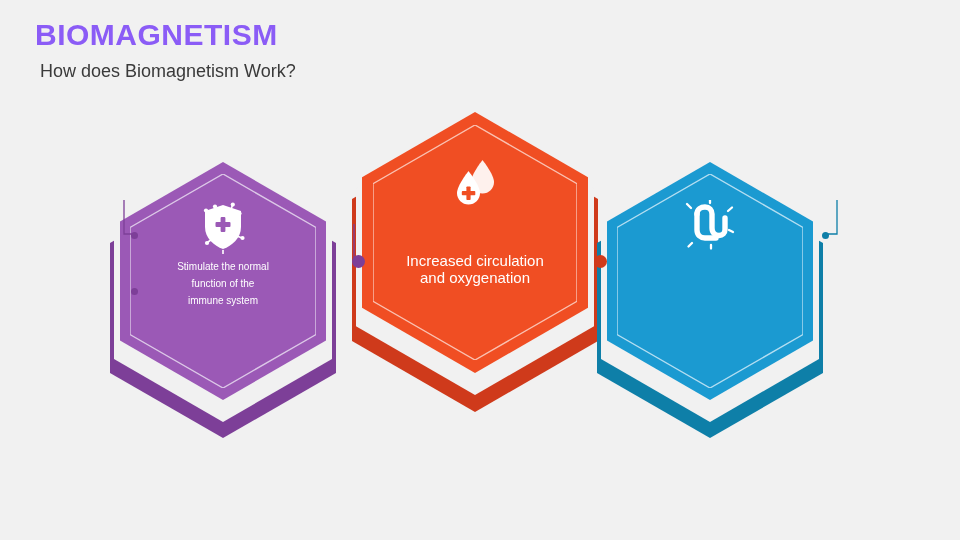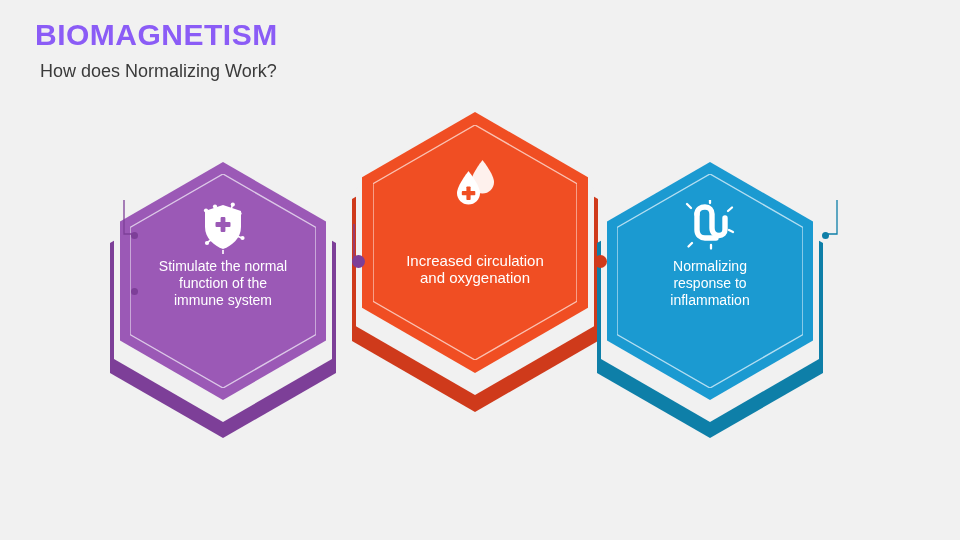--- a/index.html
+++ b/index.html
@@ -47,21 +47,21 @@
     width: 260px;
     height: 300px;
   }
   .node-label {
     position: absolute;
     left: 15px;
     top: 130px;
     width: 196px;
     text-align: center;
     color: #ffffff;
-    font-size: 14px;
+    font-size: 10px;
     line-height: 17px;
     white-space: pre-line;
   }
   .node-icon {
     position: absolute;
     left: 15px;
     top: 72px;
     width: 196px;
     text-align: center;
   }
@@ -78,21 +78,21 @@
   .arm {
     position: absolute;
   }
 </style>
 </head>
 <body>
 
 <div class="slide">
 
   <div class="title">BIOMAGNETISM</div>
-  <div class="subtitle">How does Normalizing Work?</div>
+  <div class="subtitle">How does Biomagnetism Work?</div>
 
   <div class="diagram">
 
     <div class="node" style="left:110px; top:62px;">
 
       <div class="arm" style="left:0px; top:16px; width:226px; height:260px;">
         <svg width="226" height="260" viewBox="0 0 226 260">
           <polygon points="113,0 226,65 226,195 113,260 0,195 0,65" fill="#7d3f98"></polygon>
         </svg>
       </div>
@@ -218,23 +218,20 @@
               <line x1="27" y1="3" x2="27" y2="0.5"></line>
               <line x1="45" y1="11" x2="49" y2="7.5"></line>
               <line x1="46" y1="30" x2="50" y2="32"></line>
               <line x1="9" y1="43" x2="5.5" y2="46.5"></line>
               <line x1="28" y1="45" x2="28" y2="48.5"></line>
             </g>
           </svg>
         </span>
       </div>
 
-      <div class="node-label" style="left:10px; top:96px; width:206px;">Normalizing
-response to
-inflammation</div>
     </div>
 
     <div class="connector" style="left:120px; top:90px; width:20px; height:110px;">
       <svg width="20" height="110" viewBox="0 0 20 110">
         <path d="M16 44 L4 44 L4 10" stroke="#7d3f98" stroke-width="1.3" fill="none"></path>
       </svg>
     </div>
     <div class="dot" style="left:131px; top:132px; width:7px; height:7px; background:#7d3f98;"></div>
 
     <div class="dot" style="left:131px; top:188px; width:7px; height:7px; background:#7d3f98;"></div>

